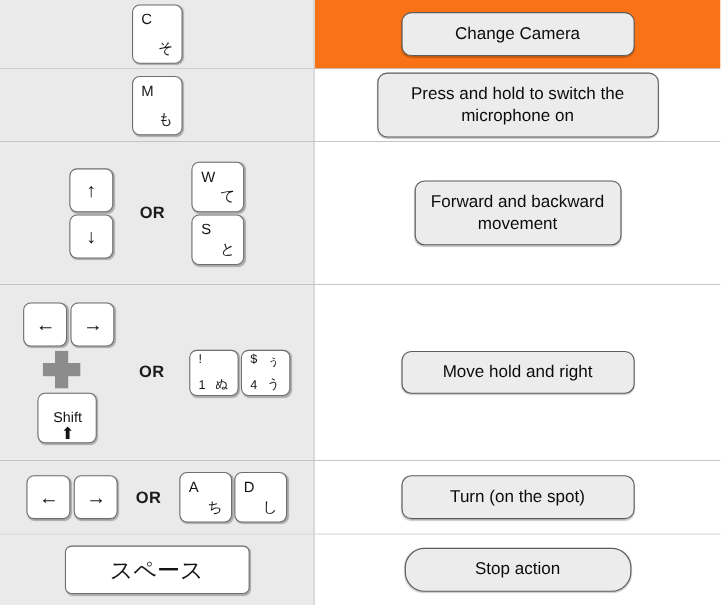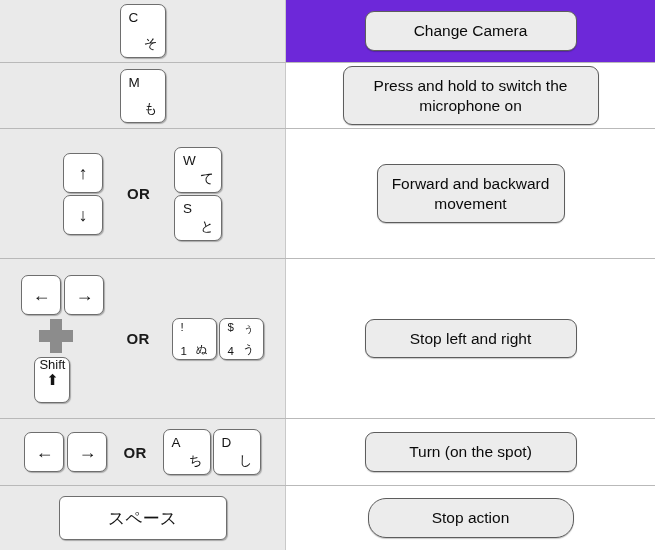--- a/index.html
+++ b/index.html
@@ -42,21 +42,21 @@
     position: relative;
   }
   .cell-desc {
     flex: 1;
     background: #ffffff;
     box-sizing: border-box;
     display: flex;
     align-items: center;
     justify-content: center;
   }
-  .cell-desc.tinted { background: #6d28d9; }
+  .cell-desc.tinted { background: #f97316; }
 
   
   .action-btn {
     background: #ececec;
     border: 1.6px solid #5d5d5d;
     border-radius: 9px;
     color: #0a0a0a;
     font-size: 15.5px;
     line-height: 1.28;
     text-align: center;
@@ -121,38 +121,38 @@
     display: flex;
     align-items: center;
     justify-content: center;
     font-size: 19px;
     line-height: 1;
   }
   .key.arrow.thin { font-size: 18px; }
   .key.arrow.bold { font-weight: bold; font-size: 18px; }
 
   .key.shift {
-    width: 36px;
+    width: 54px;
     height: 46px;
     display: flex;
     flex-direction: column;
     align-items: center;
-    justify-content: flex-start;
+    justify-content: flex-end;
     gap: 0px;
   }
   .key.shift .shift-label { font-size: 13px; line-height: 1; }
   .key.shift .shift-arrow { font-size: 15px; line-height: 1; margin-top: 1px; }
 
   .key.space {
     width: 168px;
     height: 44px;
     display: flex;
     align-items: center;
     justify-content: center;
-    font-size: 17px;
+    font-size: 21px;
     border-radius: 6px;
   }
 
   .or-label {
     font-weight: bold;
     font-size: 15px;
     color: #1a1a1a;
     letter-spacing: 0.3px;
   }
 
@@ -299,21 +299,21 @@
           <div class="key quad">
             <span class="q-tl">$</span>
             <span class="q-bl">4</span>
             <span class="q-tr">ぅ</span>
             <span class="q-br">う</span>
           </div>
         </div>
       </div>
     </div>
     <div class="cell-desc">
-      <div class="action-btn med">Stop left and right</div>
+      <div class="action-btn med">Move hold and right</div>
     </div>
   </div>
 
   <div class="row" style="height:67px;">
     <div class="cell-keys">
       <div class="inline-group" style="gap:16px;">
         <div class="key-pair-h">
           <div class="key arrow bold">←</div>
           <div class="key arrow bold">→</div>
         </div>

